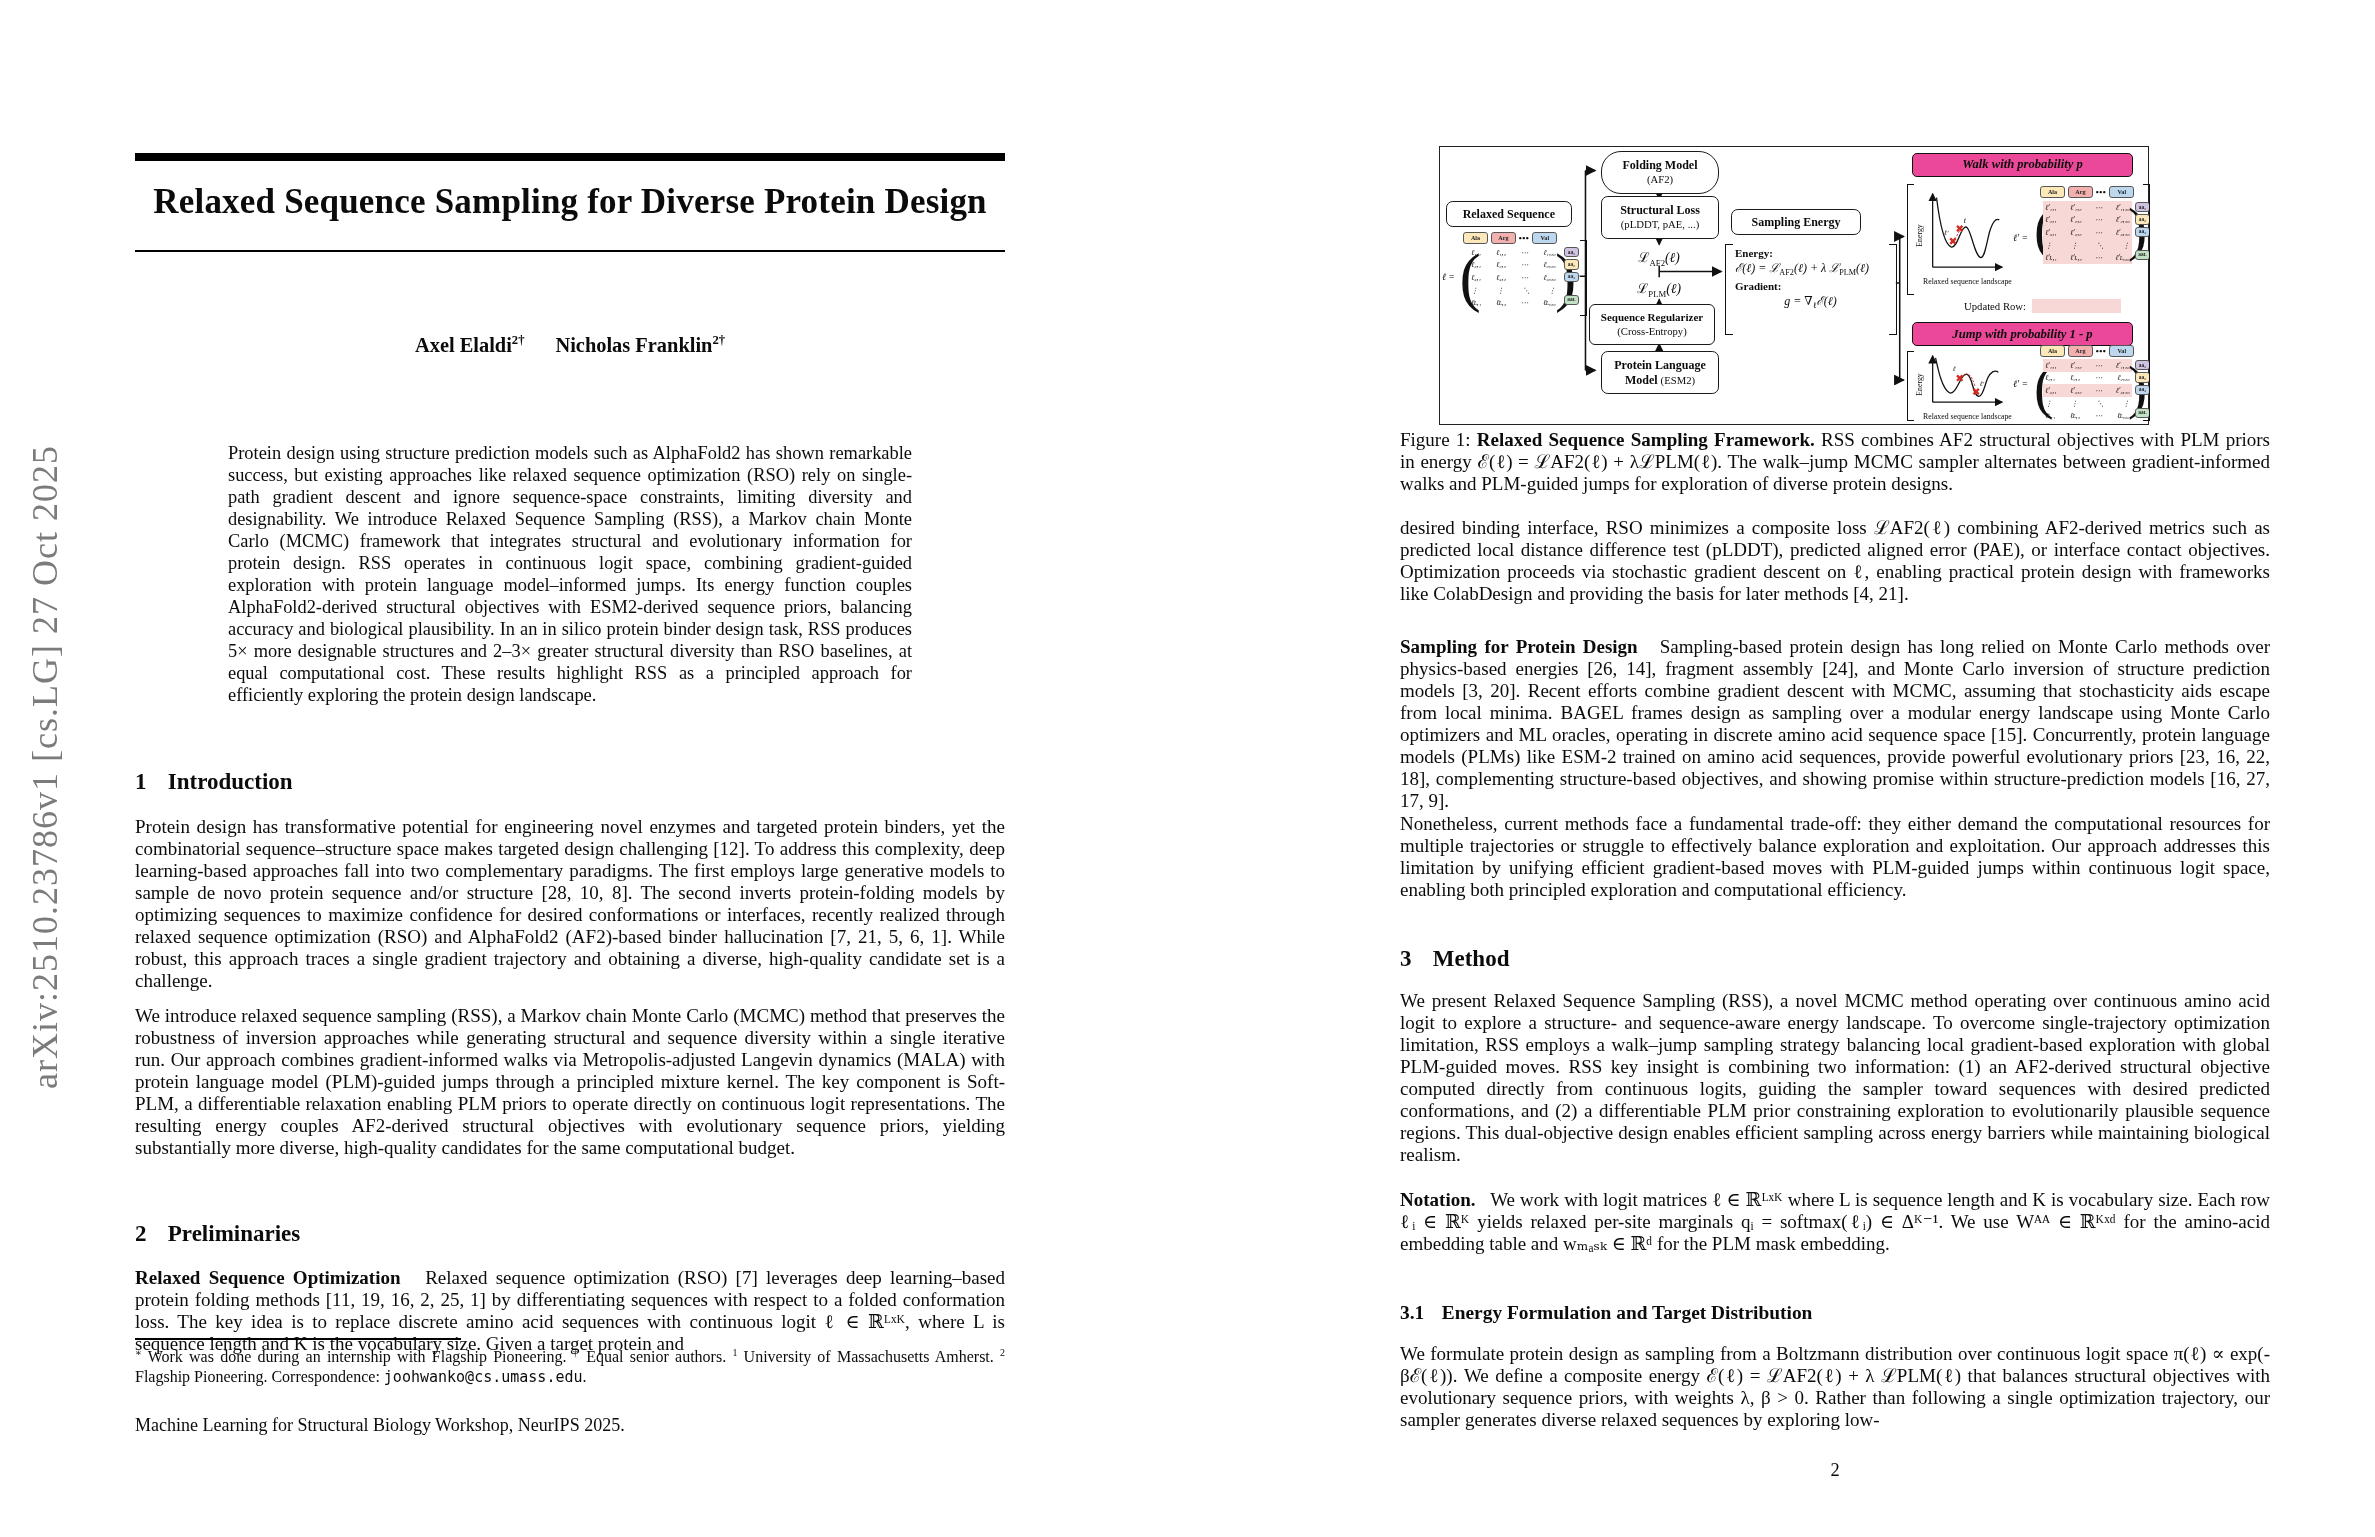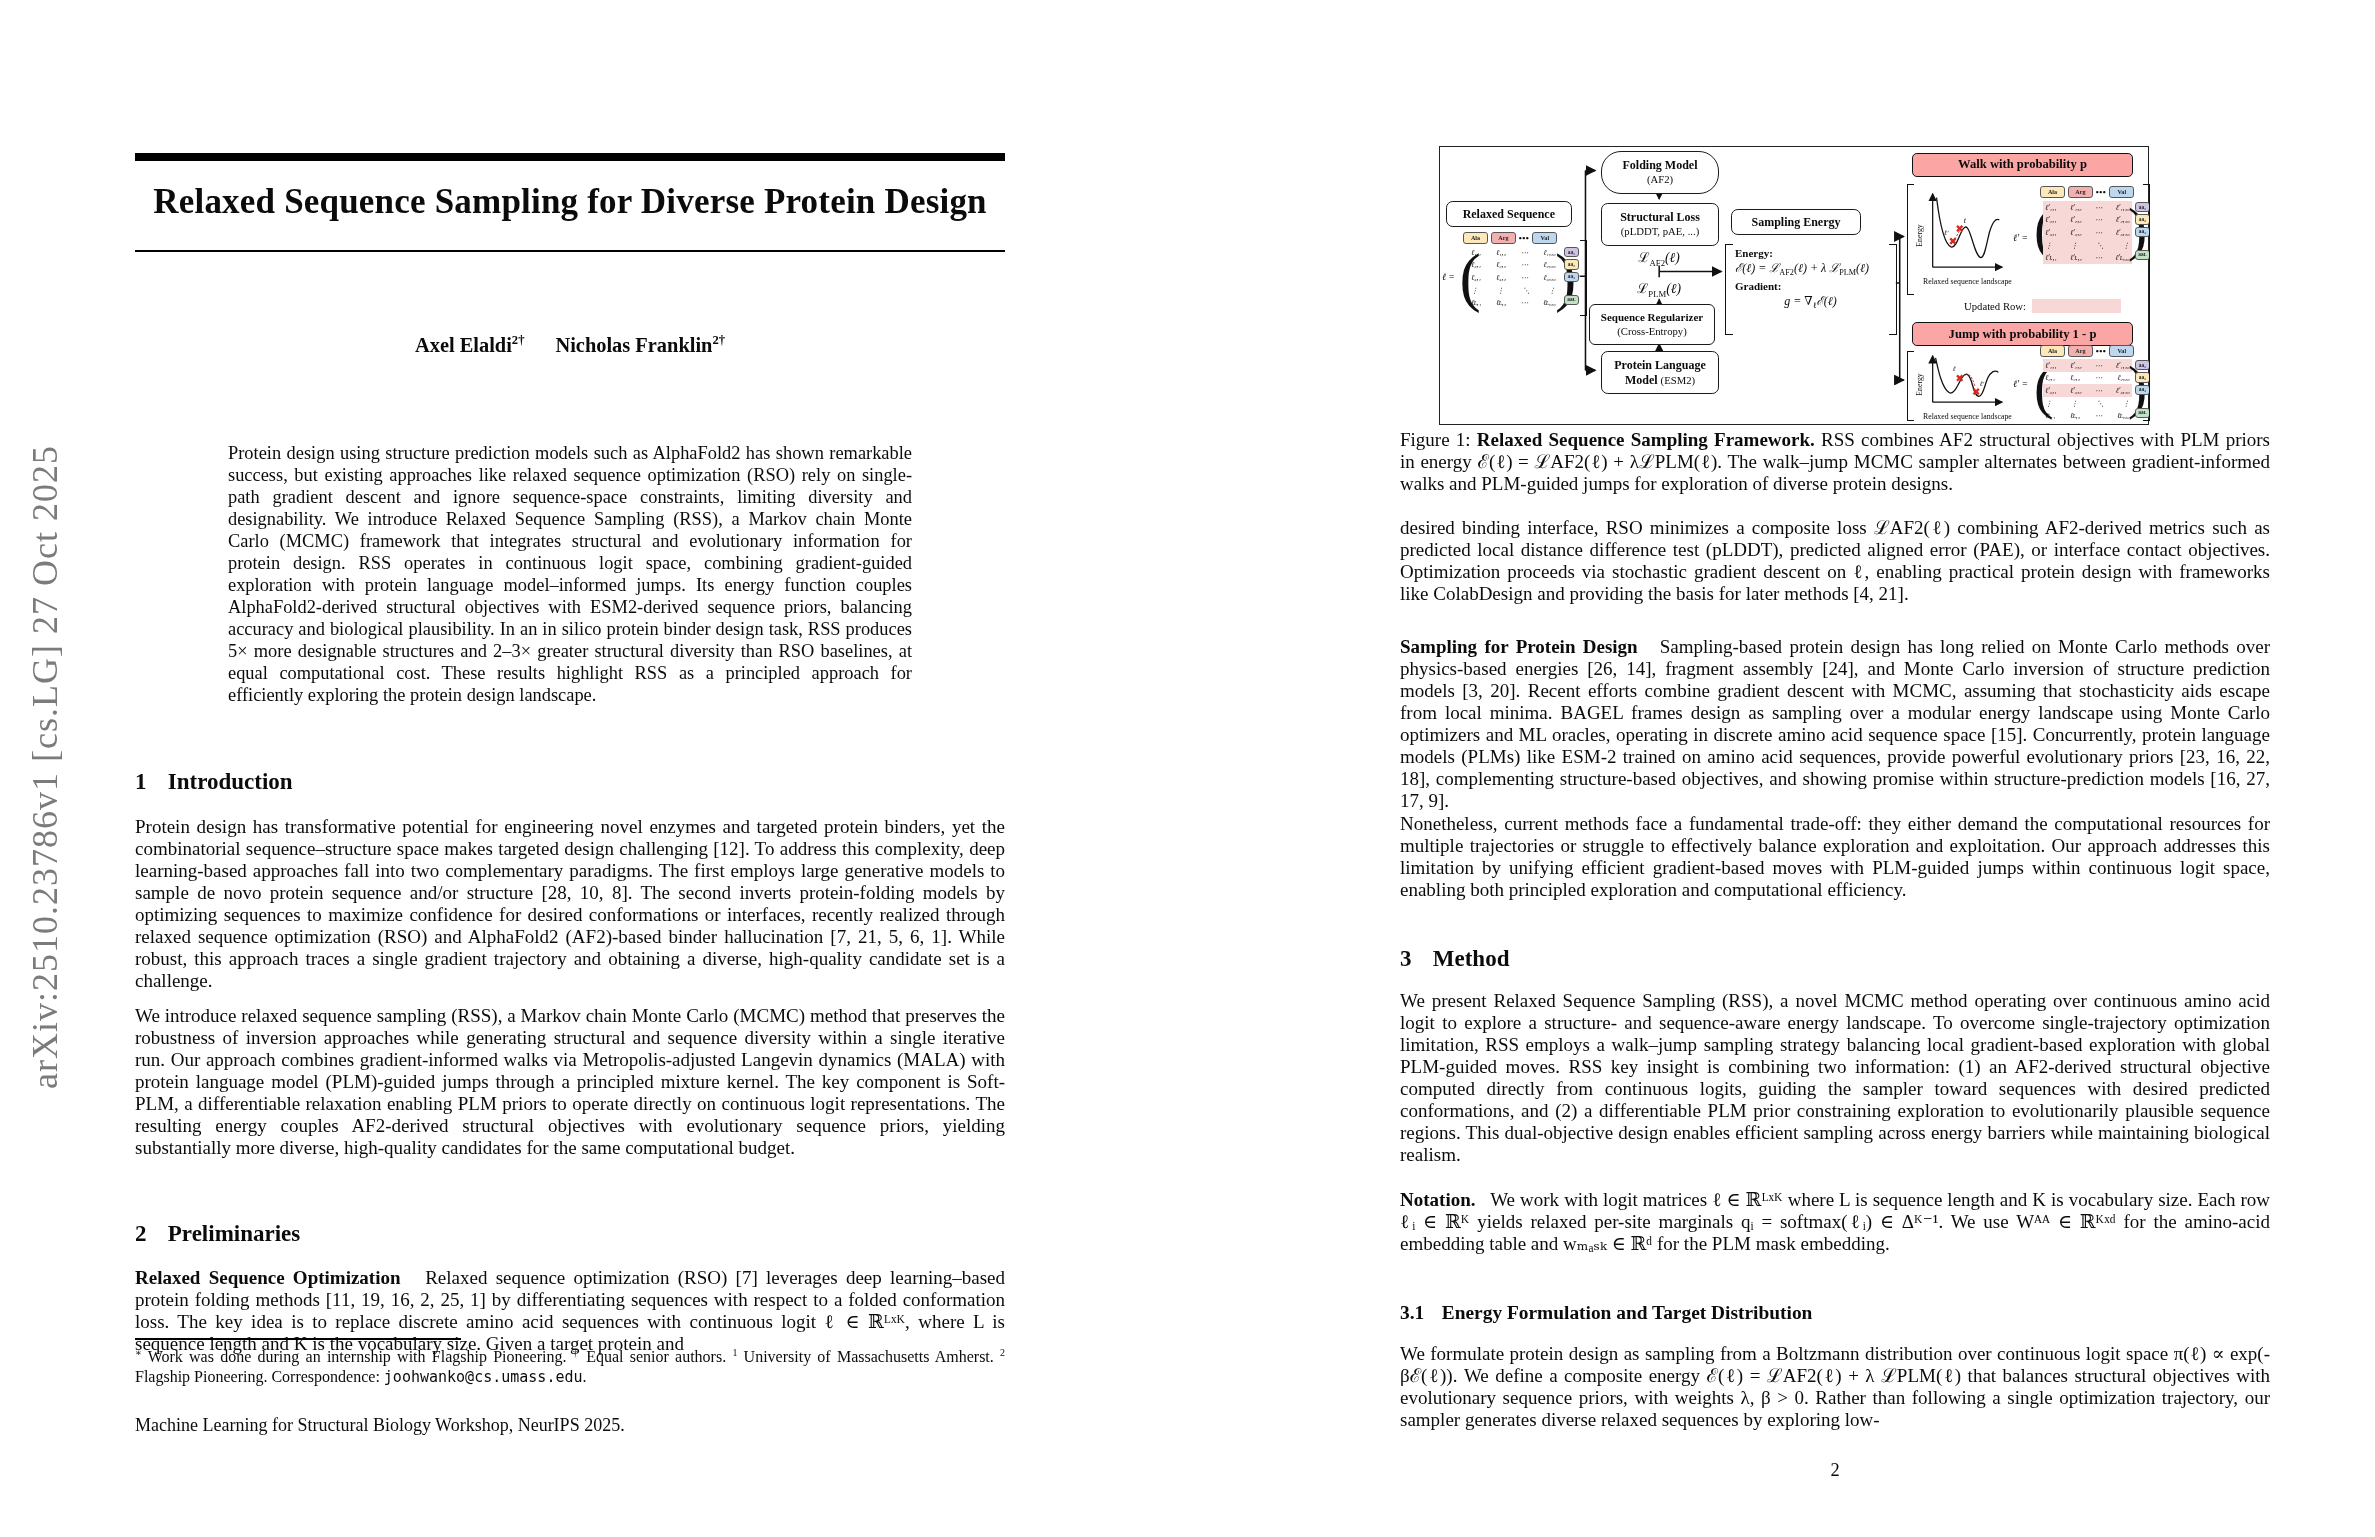--- a/index.html
+++ b/index.html
@@ -45,22 +45,22 @@
   }
   .figsvg{position:absolute;left:0;top:0;}
   .fig-box{
     position:absolute;border:1.6px solid #1a1a1a;border-radius:6.8px;background:#fff;
     text-align:center;font-weight:bold;font-size:12px;line-height:1.25;
     display:flex;flex-direction:column;justify-content:center;
   }
   .fig-box .sub{font-weight:normal;font-size:10.7px;}
   .fig-box .plain{font-weight:normal;}
   .hdr-box{
-    position:absolute;border:1.9px solid #111;border-radius:4.9px;background:#fca5a5;
-    text-align:center;font-weight:bold;font-size:12.6px;display:flex;align-items:center;justify-content:center;
+    position:absolute;border:1.9px solid #111;border-radius:4.9px;background:#ec4899;
+    text-align:center;font-weight:bold;font-size:12.6px;display:flex;align-items:center;justify-content:center;font-style:italic;
   }
   .mathlab{position:absolute;text-align:center;font-size:13.6px;font-style:italic;}
   .mathlab .scr,.f-scr{font-style:normal;}
   .mathlab sub{font-size:8.7px;font-style:normal;}
   .eblock{position:absolute;font-size:12px;}
   .eblock .elab{font-weight:bold;font-size:11px;}
   .eblock .form{font-style:italic;white-space:nowrap;}
   .eblock .form sub{font-size:8.2px;font-style:normal;}
   .brk{position:absolute;width:6.8px;border:1.9px solid #111;}
   .brk-l{border-right:none;}
@@ -212,21 +212,21 @@
       <span class="chip c-b">aa₃</span>
       <span class="vdots">⋮</span>
       <span class="chip c-g">aaʟ</span>
     </div>
     <div class="sqb sqb-r" style="left:140px;top:93px;height:74px;"></div>
 
     <div class="fig-box" style="left:161px;top:3.9px;width:116px;height:41px;border-radius:20px;">
       <span>Folding Model</span>
       <span class="sub">(AF2)</span>
     </div>
-    <div class="fig-box" style="left:161px;top:56px;width:116px;height:41px;">
+    <div class="fig-box" style="left:161px;top:49px;width:116px;height:41px;">
       <span>Structural Loss</span>
       <span class="sub">(pLDDT, pAE, ...)</span>
     </div>
     <div class="mathlab" style="left:155px;top:100px;width:128px;">
       <span class="scr">ℒ</span><sub>AF2</sub><span>(ℓ)</span>
     </div>
     <div class="mathlab" style="left:155px;top:131px;width:128px;">
       <span class="scr">ℒ</span><sub>PLM</sub><span>(ℓ)</span>
     </div>
     <div class="fig-box" style="left:149px;top:157px;width:124px;height:39px;border-radius:6px;">

